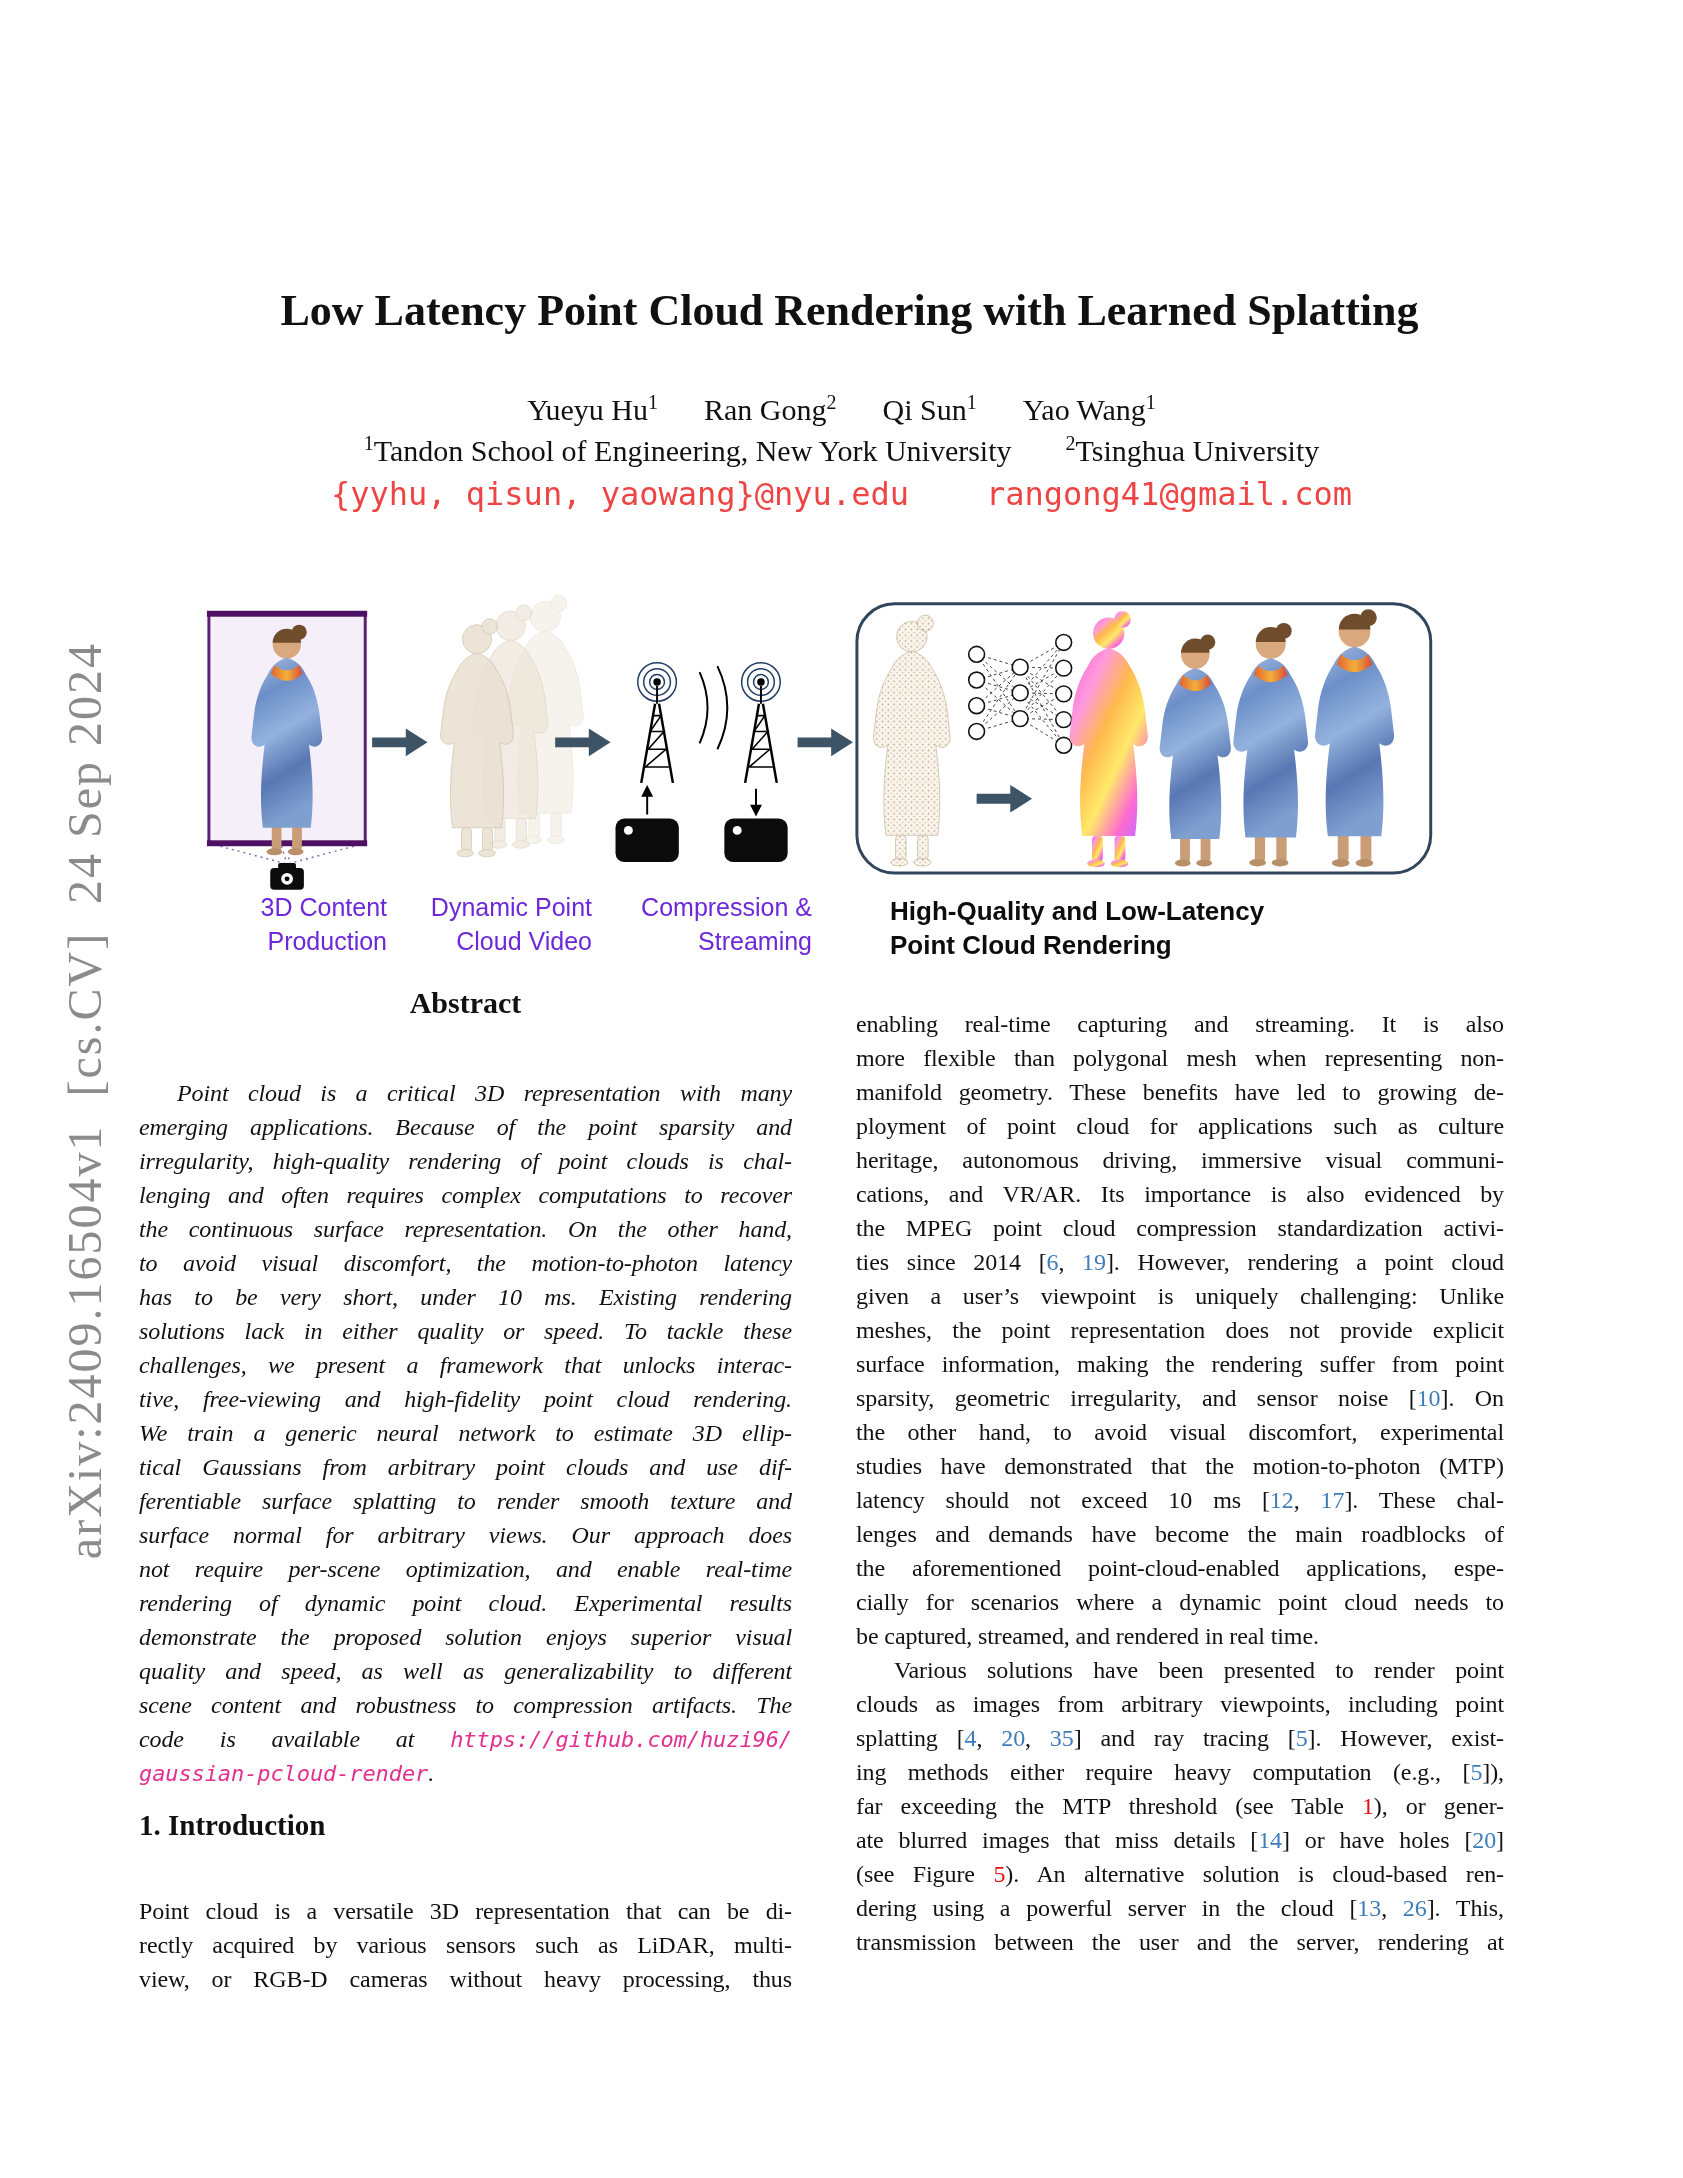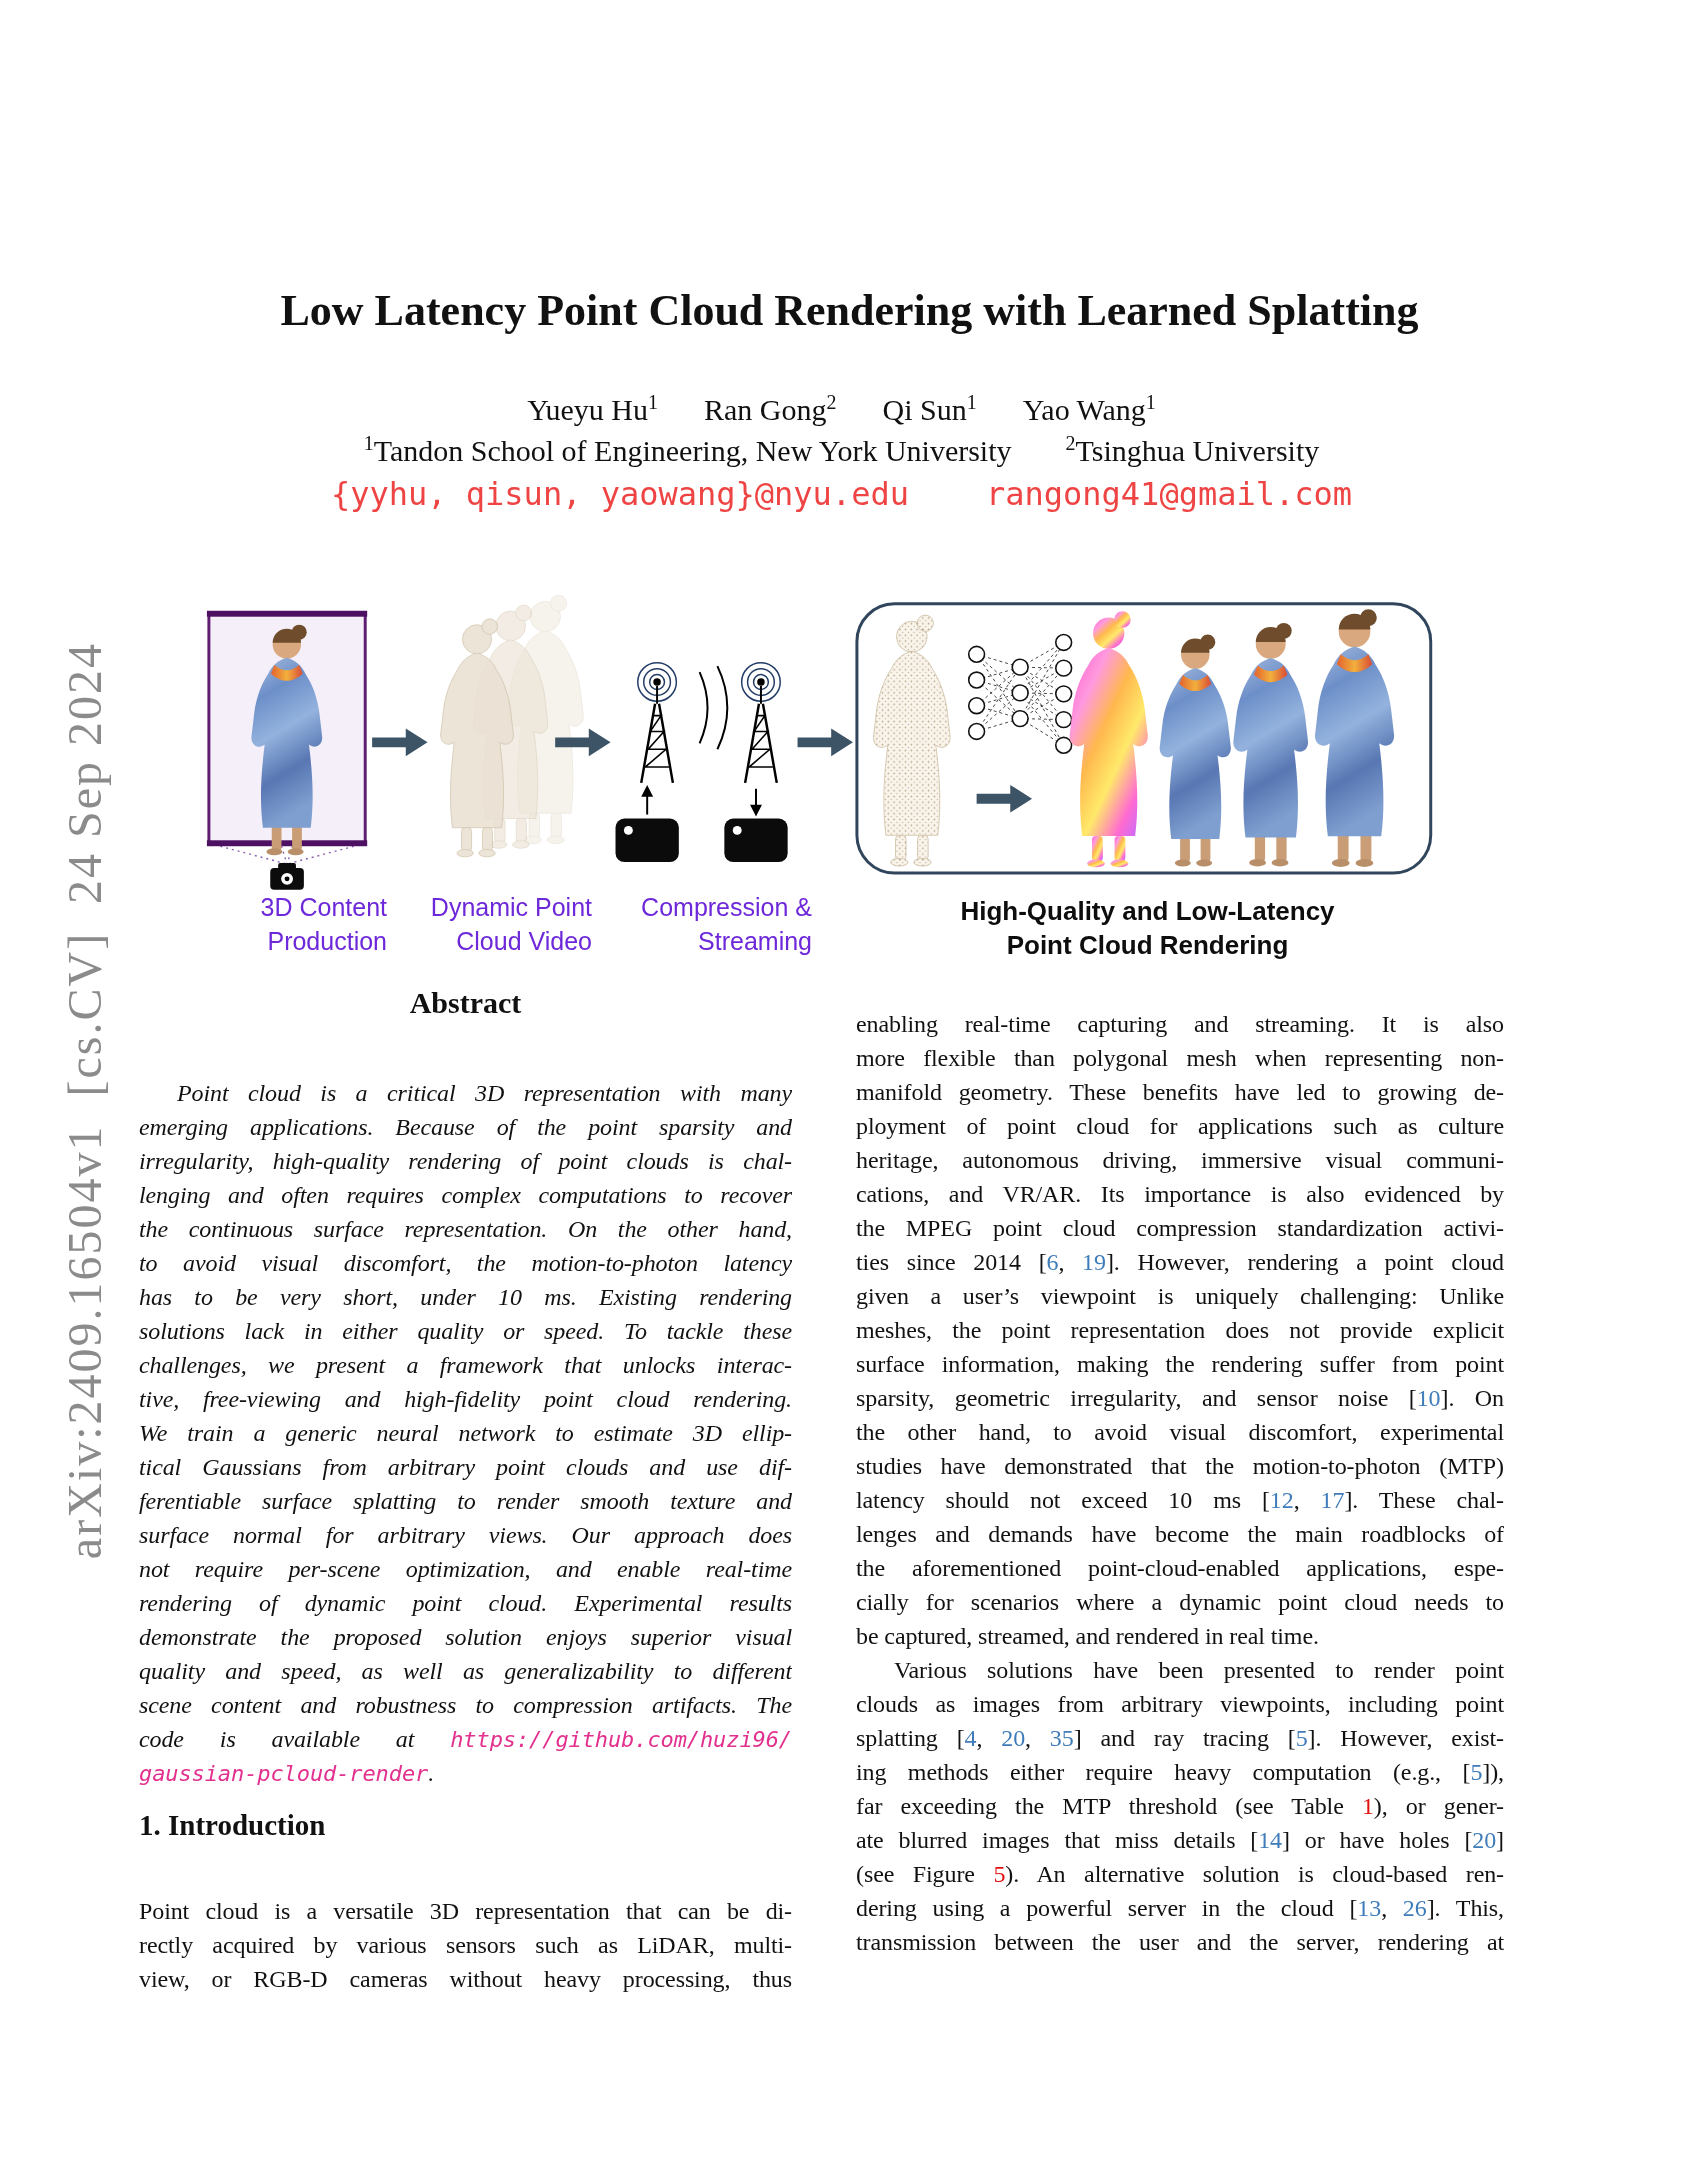--- a/index.html
+++ b/index.html
@@ -17,21 +17,21 @@
   .authors sup,.affils sup{font-size:20px;}
   .affils{position:absolute;top:432px;left:0;width:100%;text-align:center;font-size:30px;}
   .affil{margin:0 27px;white-space:nowrap;}
   .emails{position:absolute;top:475px;left:0;width:100%;text-align:center;
         font-family:"DejaVu Sans Mono",monospace;font-size:32px;white-space:pre;color:#ef4444;}
 
   .figure{position:absolute;left:149px;top:589px;width:1307px;height:371px;}
   .figsvg{position:absolute;left:0;top:0;}
   .figlabel{position:absolute;text-align:right;color:#6d28d9;
         font-family:"Liberation Sans",sans-serif;font-size:25px;line-height:34px;}
-  .figcaption{position:absolute;text-align:center;color:#0d0d0d;font-weight:bold;
+  .figcaption{position:absolute;text-align:left;color:#0d0d0d;font-weight:bold;
         font-family:"Liberation Sans",sans-serif;font-size:26px;line-height:34px;}
 
   .textblock{position:absolute;font-size:24px;letter-spacing:-0.1px;margin-top:29px;}
   .line{height:34px;line-height:34px;text-align:justify;text-align-last:justify;
         overflow:hidden;white-space:normal;}
   .line.end{text-align-last:left;}
   .line.ind{text-indent:38px;}
   .abstract .line{font-style:italic;}
   .st-b{color:#3f7cba;}
   .st-r{color:#e21010;}

